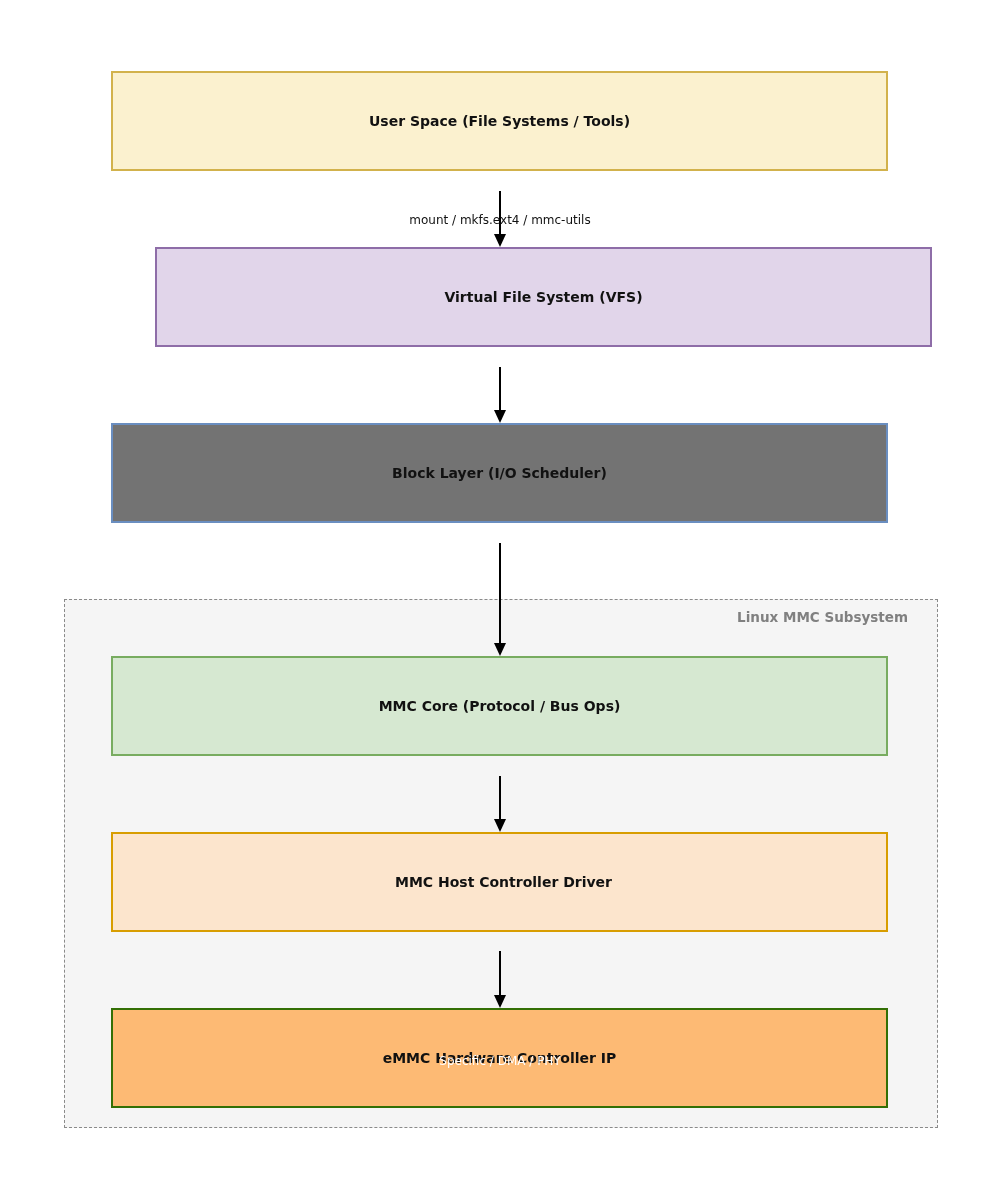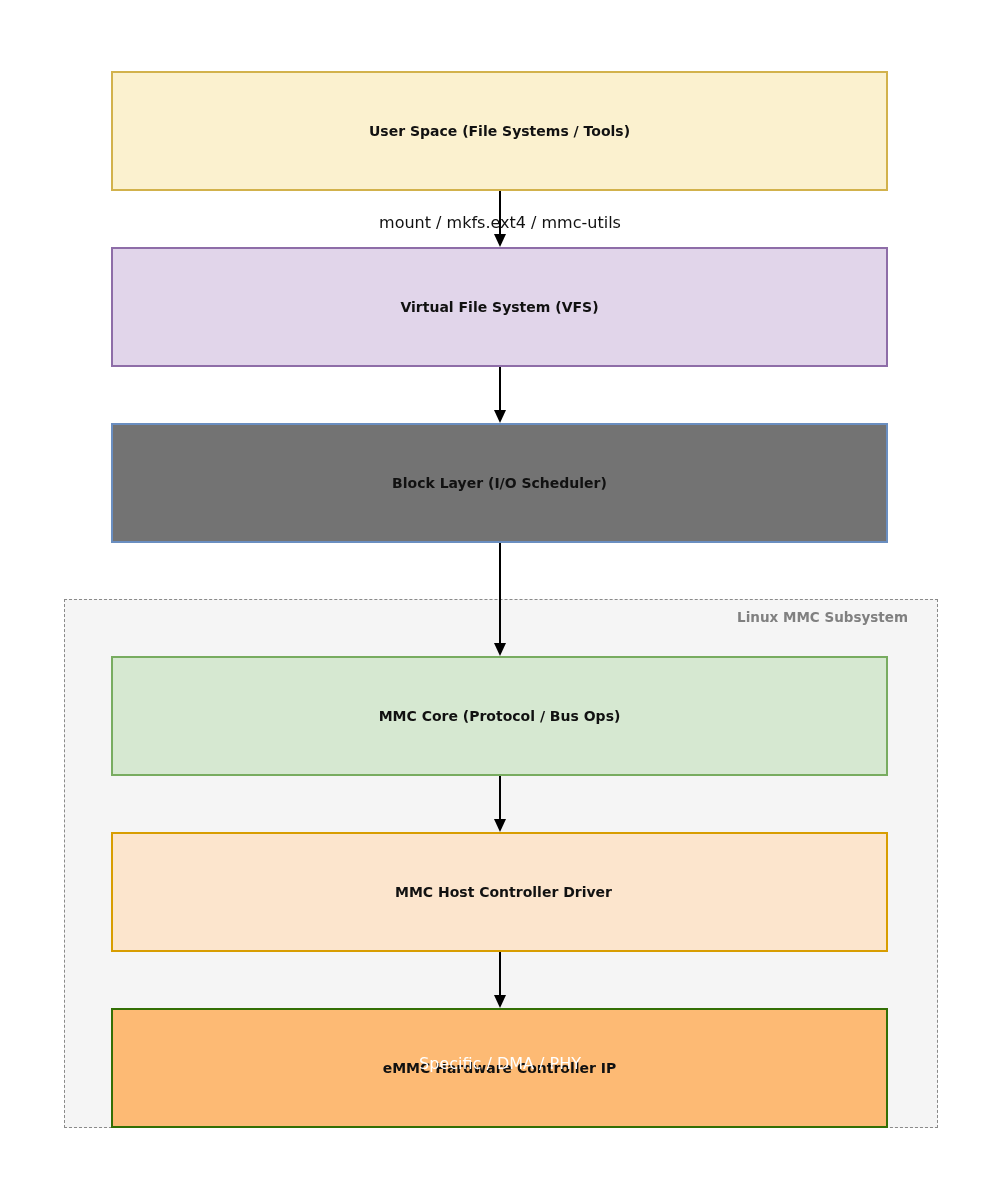--- a/index.html
+++ b/index.html
@@ -26,35 +26,35 @@
     right: 29px;
     font-size: 13.5px;
     font-weight: bold;
     white-space: nowrap;
     text-align: center;
   }
   .box {
     position: absolute;
     left: 111px;
     width: 777px;
-    height: 120px;
+    height: 100px;
     box-sizing: border-box;
     border: 2px solid;
     display: flex;
     flex-direction: column;
     align-items: center;
     justify-content: center;
     text-align: center;
     font-size: 14px;
     font-weight: bold;
     color: #111111;
     line-height: 21px;
   }
   .box-user-space   { top: 71px; }
-  .box-vfs          { top: 247px; }
+  .box-vfs          { top: 247px; margin-left: 44px; }
   .box-block-layer  { top: 423px; }
   .box-mmc-core     { top: 656px; }
   .box-host-driver  { top: 832px; }
   .box-emmc-hw      { top: 1008px; }
   .arrow {
     position: absolute;
     left: 494px;
     width: 12px;
   }
   .arrow .line {
@@ -77,21 +77,21 @@
   }
   .arrow-1 { top: 191px; height: 56px; }
   .arrow-2 { top: 367px; height: 56px; }
   .arrow-3 { top: 543px; height: 113px; }
   .arrow-4 { top: 776px; height: 56px; }
   .arrow-5 { top: 951px; height: 57px; }
   .edge-label {
     position: absolute;
     left: 500px;
     transform: translateX(-50%);
-    font-size: 16px;
+    font-size: 12px;
     white-space: nowrap;
     color: #111111;
   }
   .edge-label-1 { top: 213px; }
   .edge-label-2 { top: 1054px; }
 </style>
 </head>
 <body>
 
 <div class="canvas">

